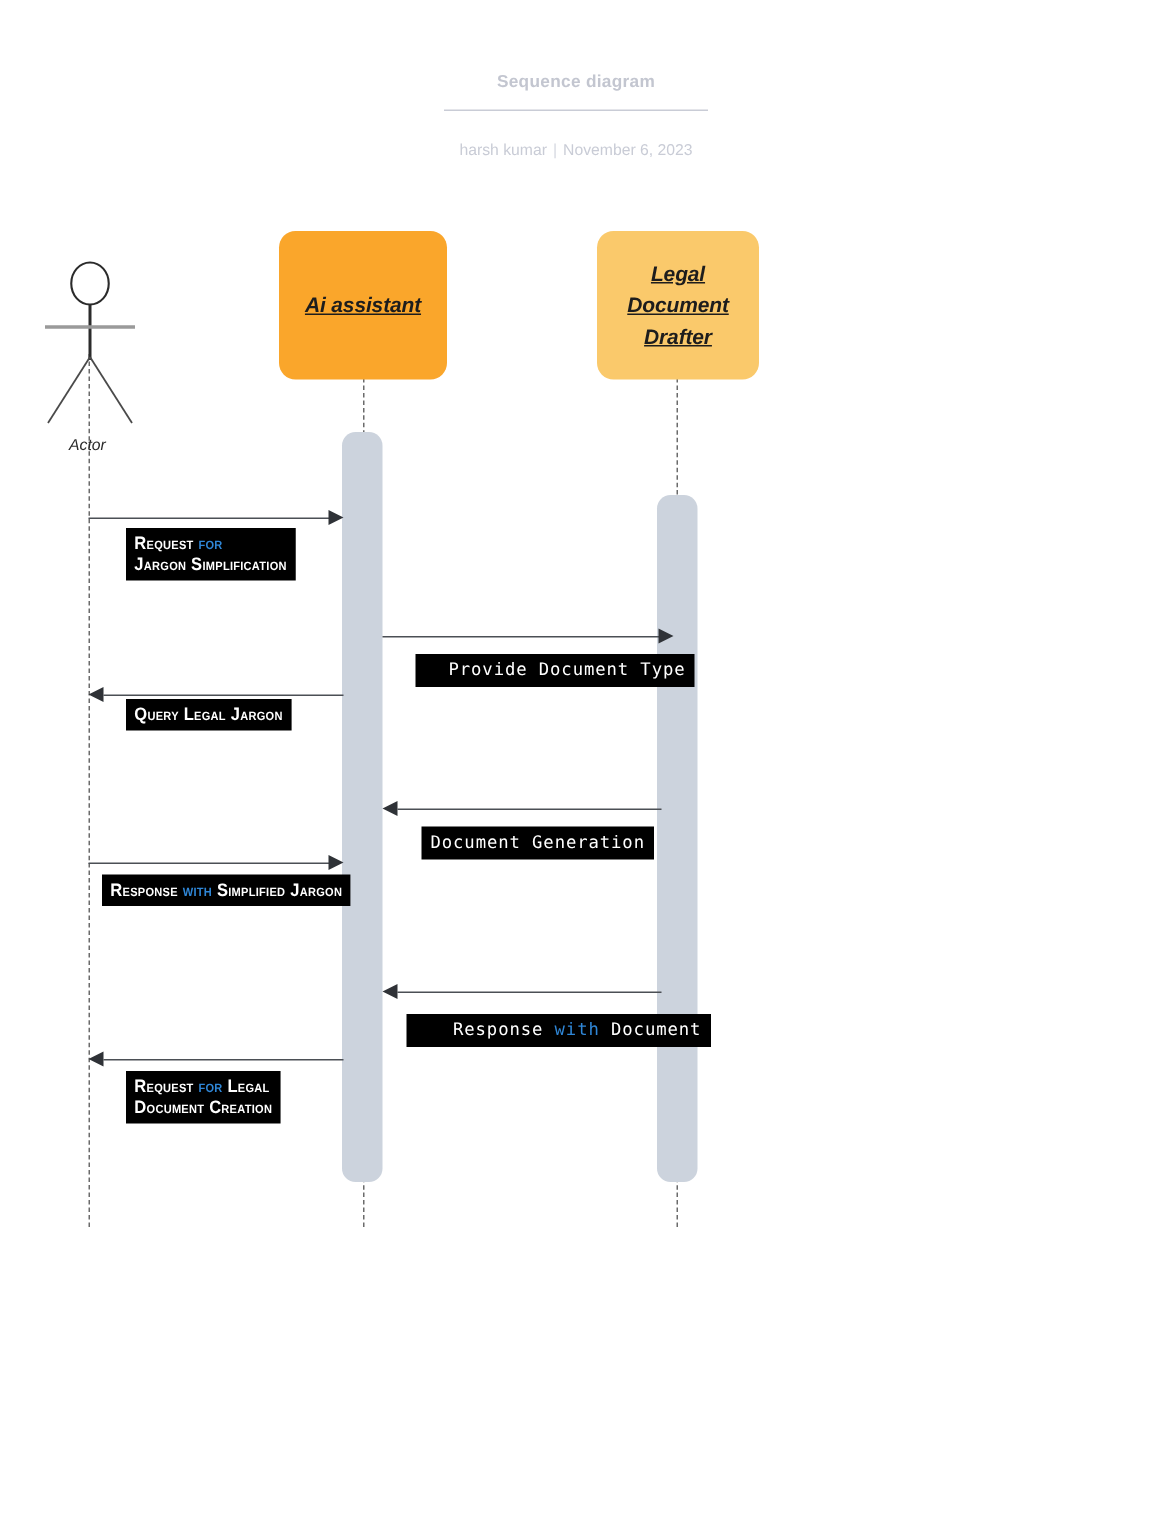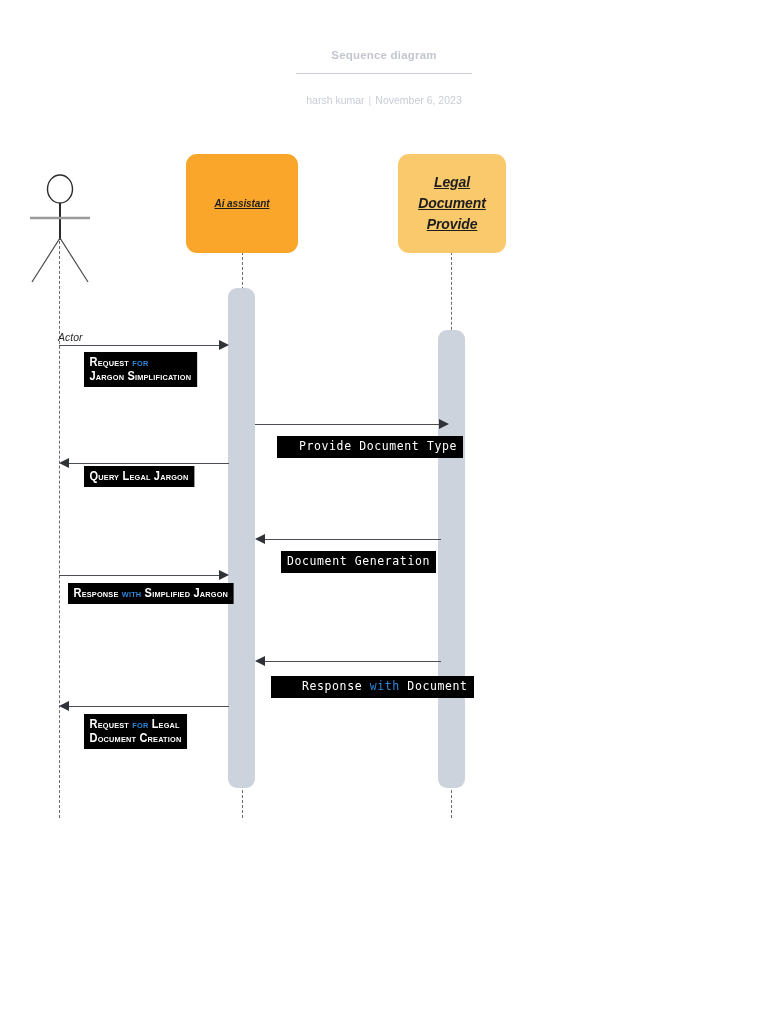--- a/index.html
+++ b/index.html
@@ -71,21 +71,21 @@
     position: absolute;
     border-radius: 11px;
     display: flex;
     align-items: center;
     justify-content: center;
     text-align: center;
     box-sizing: border-box;
     padding: 4px 8px;
   }
   .participant-label {
-    font-size: 10px;
+    font-size: 14px;
     font-style: italic;
     font-weight: bold;
     color: #1d1d1d;
     text-decoration: underline;
     line-height: 21px;
     letter-spacing: -0.1px;
   }
   .participant.small .participant-label {
     font-size: 14px;
   }
@@ -174,34 +174,34 @@
   <div class="activation" style="left:438px; top:330px; width:27px; height:458px;"></div>
 
   <div class="participant" style="left:186px; top:154px; width:112px; height:99px; background:#FAA62B;">
     <span class="participant-label">Ai assistant</span>
   </div>
 
   <div class="participant small" style="left:398px; top:154px; width:108px; height:99px; background:#FAC96B;">
     <span class="participant-label">
       <span>Legal</span><br>
       <span>Document</span><br>
-      <span>Provide</span>
+      <span>Drafter</span>
     </span>
   </div>
 
   <div class="actor" style="left:18px; top:172px; width:84px; height:112px;">
     <svg width="84" height="112" viewBox="0 0 84 112">
       <ellipse cx="42" cy="17" rx="12.5" ry="14" fill="#ffffff" stroke="#2b2b2b" stroke-width="1.4"></ellipse>
       <line x1="42" y1="31" x2="42" y2="68" stroke="#2b2b2b" stroke-width="2"></line>
       <line x1="12" y1="46" x2="72" y2="46" stroke="#9a9a9a" stroke-width="2.4"></line>
       <line x1="42" y1="66" x2="14" y2="110" stroke="#4a4a4a" stroke-width="1.2"></line>
       <line x1="42" y1="66" x2="70" y2="110" stroke="#4a4a4a" stroke-width="1.2"></line>
     </svg>
   </div>
-  <div class="actor-caption" style="left:58px; top:291px;margin-top:40px;">Actor</div>
+  <div class="actor-caption" style="left:46px; top:291px;">Actor</div>
 
   <div class="msg-line" style="left:59px; top:345px; width:163px;"></div>
   <div class="arrow-head right" style="left:219px; top:340px;"></div>
   <div class="msg-label caps" style="left:84px; top:352px;">
     <span class="line1">Request <span class="accent">for</span></span>
     <span class="line2">Jargon Simplification</span>
   </div>
 
   <div class="msg-line" style="left:255px; top:424px; width:186px;"></div>
   <div class="arrow-head right" style="left:439px; top:419px;"></div>

